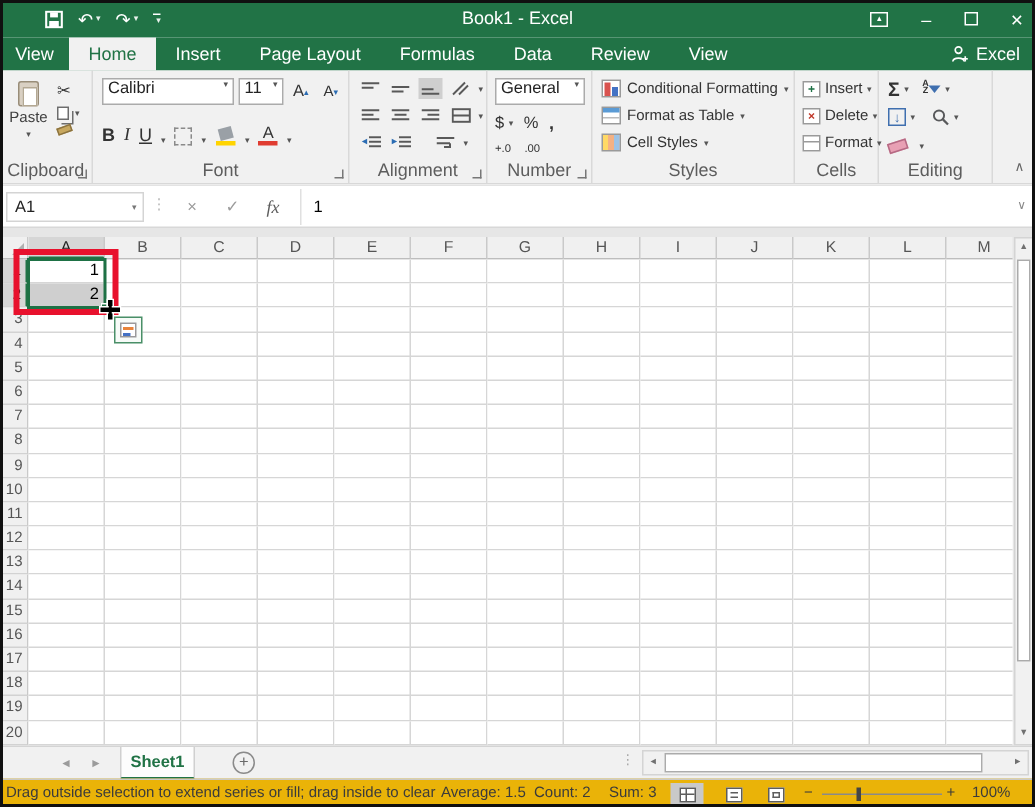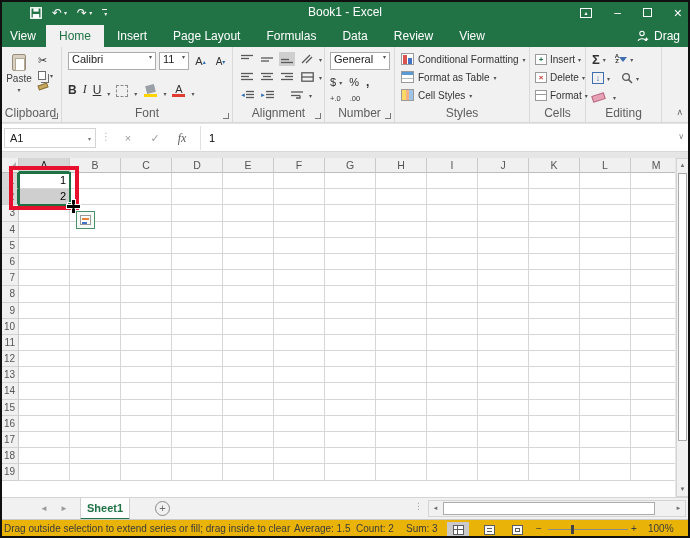--- a/index.html
+++ b/index.html
@@ -215,21 +215,21 @@
         <div class="rtab">Review</div>
         <div class="rtab">View</div>
       </div>
     <div class="share">
       <svg width="12" height="12" viewBox="0 0 12 12">
           <circle cx="5" cy="3.4" r="2.2" fill="none" stroke="#fff" stroke-width="1.1"></circle>
           <path d="M1.2 11 C1.6 8 8.4 8 8.8 11" fill="none" stroke="#fff" stroke-width="1.1"></path>
           <line x1="9.5" y1="7.5" x2="9.5" y2="11" stroke="#fff" stroke-width="1.1"></line>
           <line x1="7.8" y1="9.2" x2="11.2" y2="9.2" stroke="#fff" stroke-width="1.1"></line>
         </svg>
-      <span>Drag</span>
+      <span>Excel</span>
     </div>
   </div>
 
   <div class="ribbon">
 
     <div class="grp g-clip">
       <div class="paste-btn">
         <span class="clip-ico"></span>
         <span>Paste</span>
         <span class="cr">▾</span>
@@ -808,20 +808,36 @@
           <div class="cell"></div>
           <div class="cell"></div>
           <div class="cell"></div>
           <div class="cell"></div>
           <div class="cell"></div>
           <div class="cell"></div>
           <div class="cell"></div>
         </div>
         <div class="grid-row">
           <div class="row-h">19</div>
+          <div class="cell"></div>
+          <div class="cell"></div>
+          <div class="cell"></div>
+          <div class="cell"></div>
+          <div class="cell"></div>
+          <div class="cell"></div>
+          <div class="cell"></div>
+          <div class="cell"></div>
+          <div class="cell"></div>
+          <div class="cell"></div>
+          <div class="cell"></div>
+          <div class="cell"></div>
+          <div class="cell"></div>
+        </div>
+        <div class="grid-row">
+          <div class="row-h">20</div>
           <div class="cell"></div>
           <div class="cell"></div>
           <div class="cell"></div>
           <div class="cell"></div>
           <div class="cell"></div>
           <div class="cell"></div>
           <div class="cell"></div>
           <div class="cell"></div>
           <div class="cell"></div>
           <div class="cell"></div>

